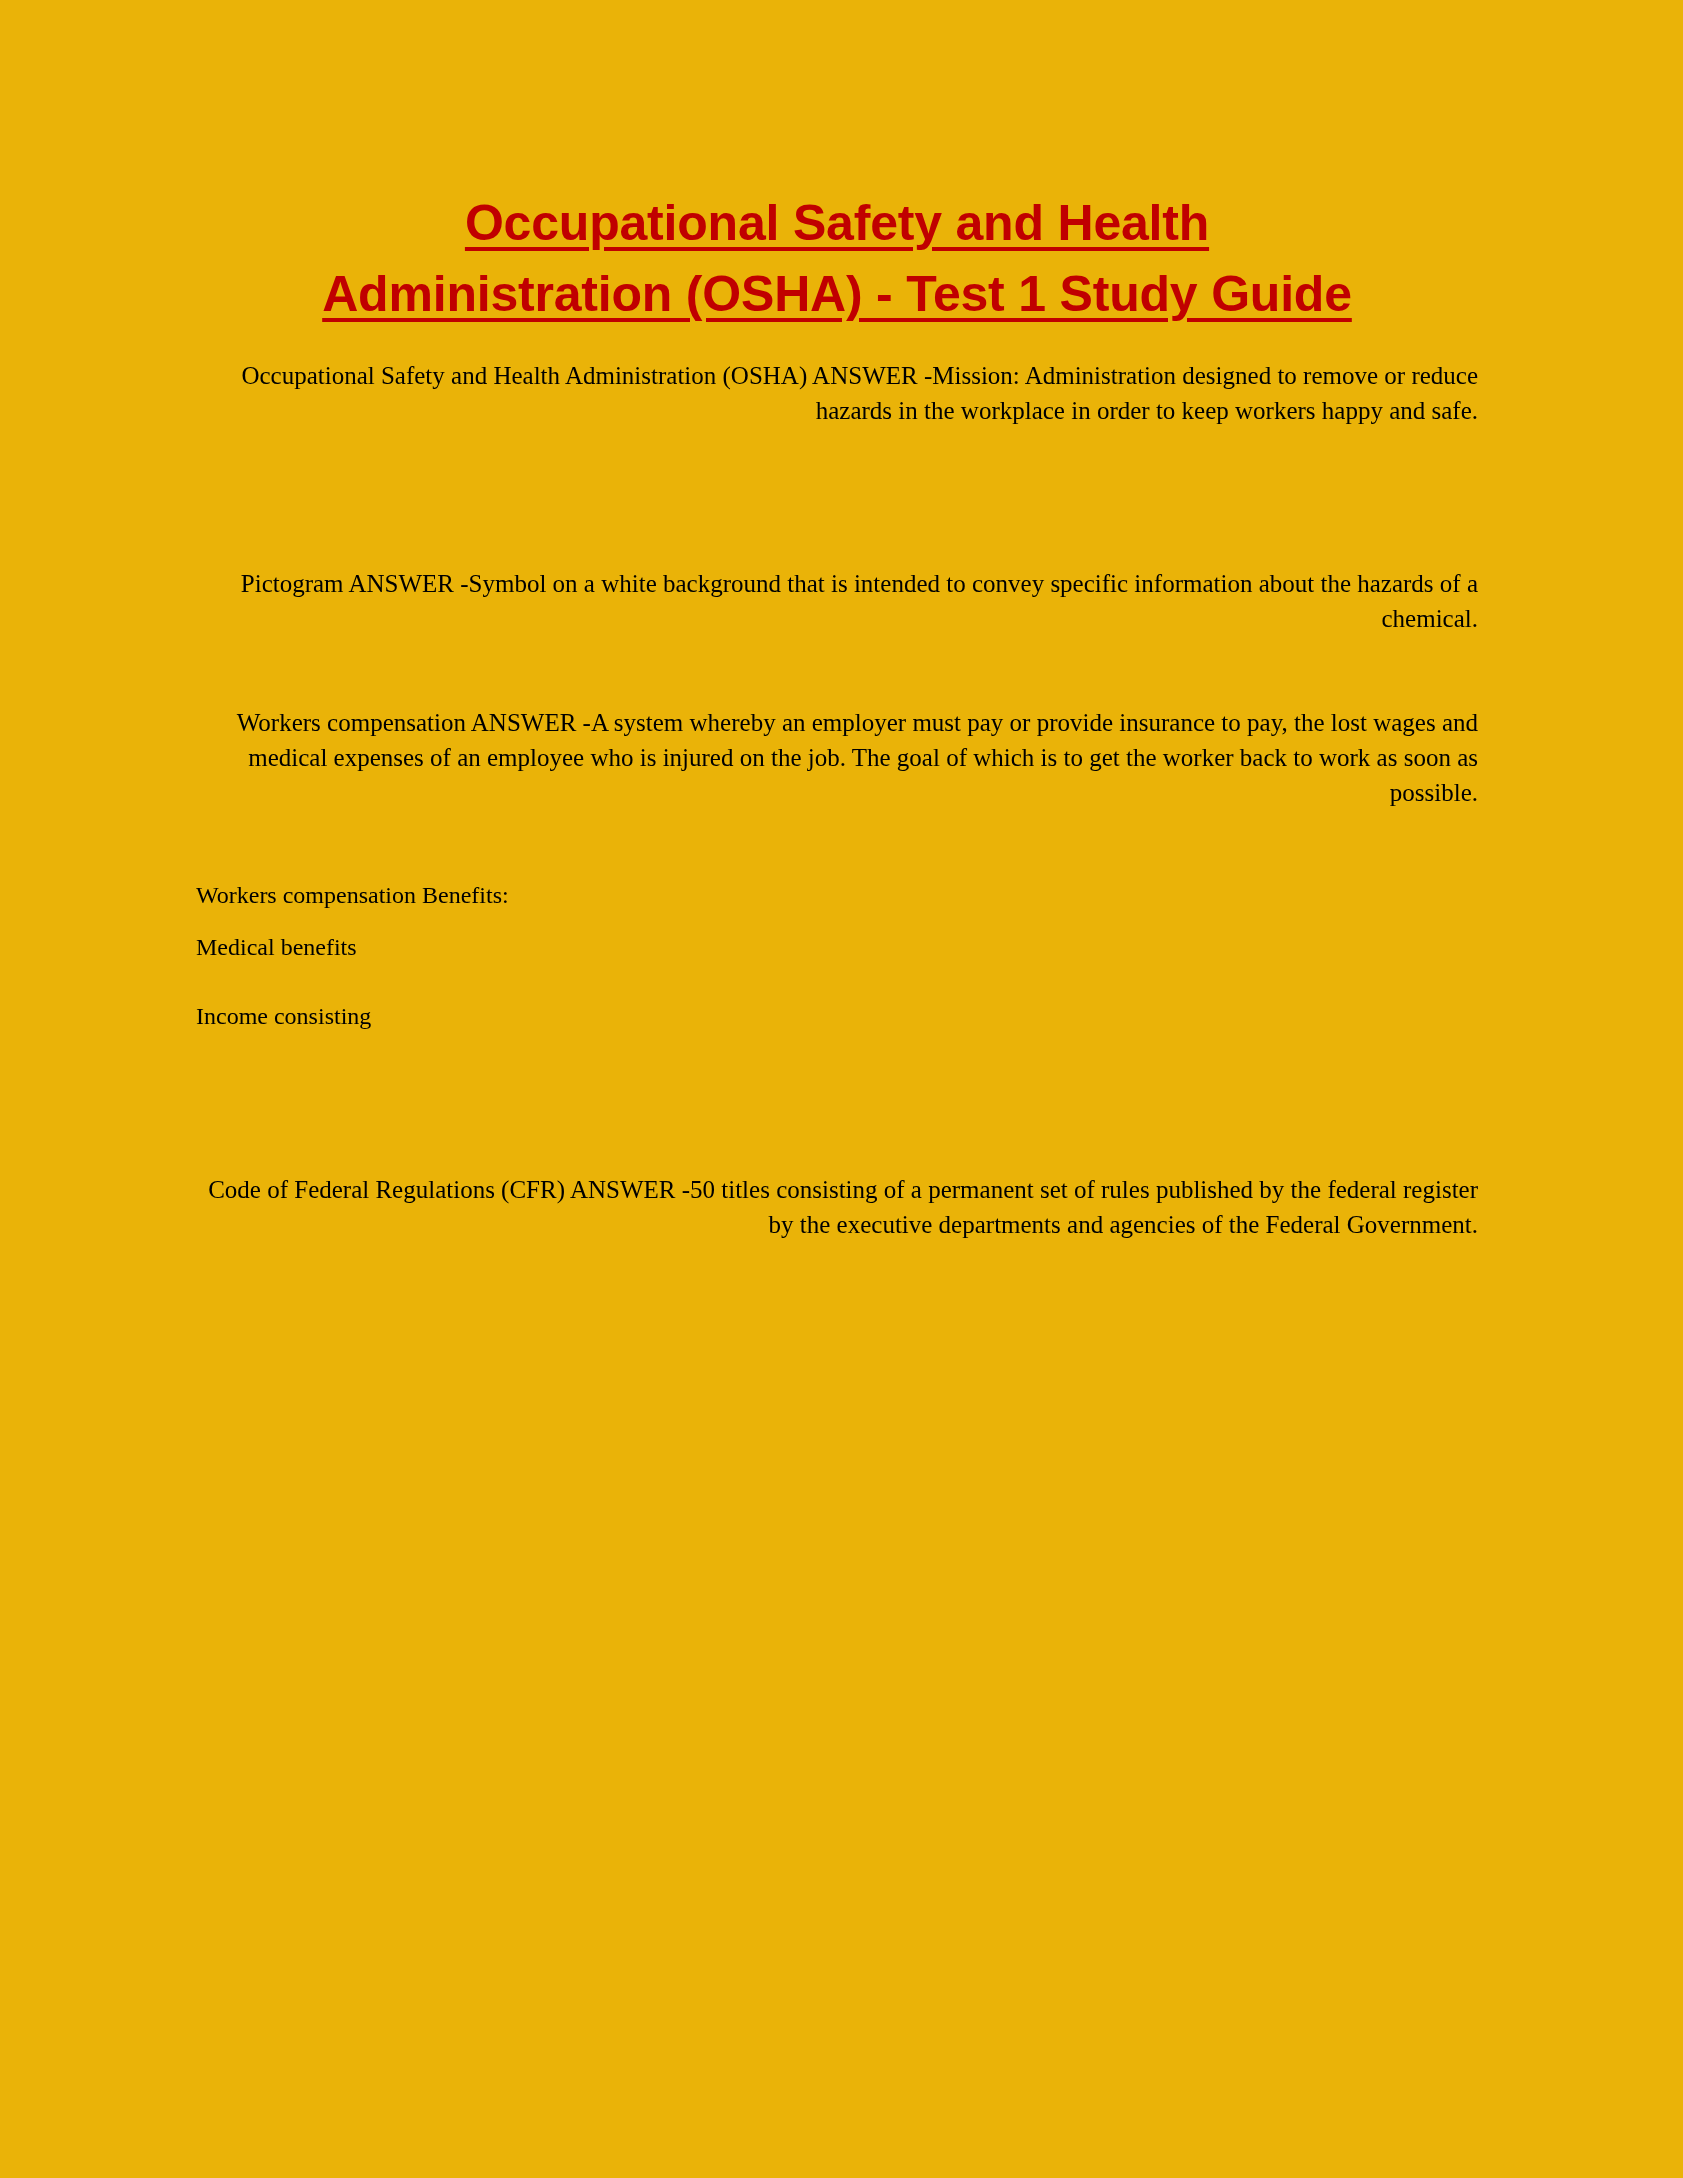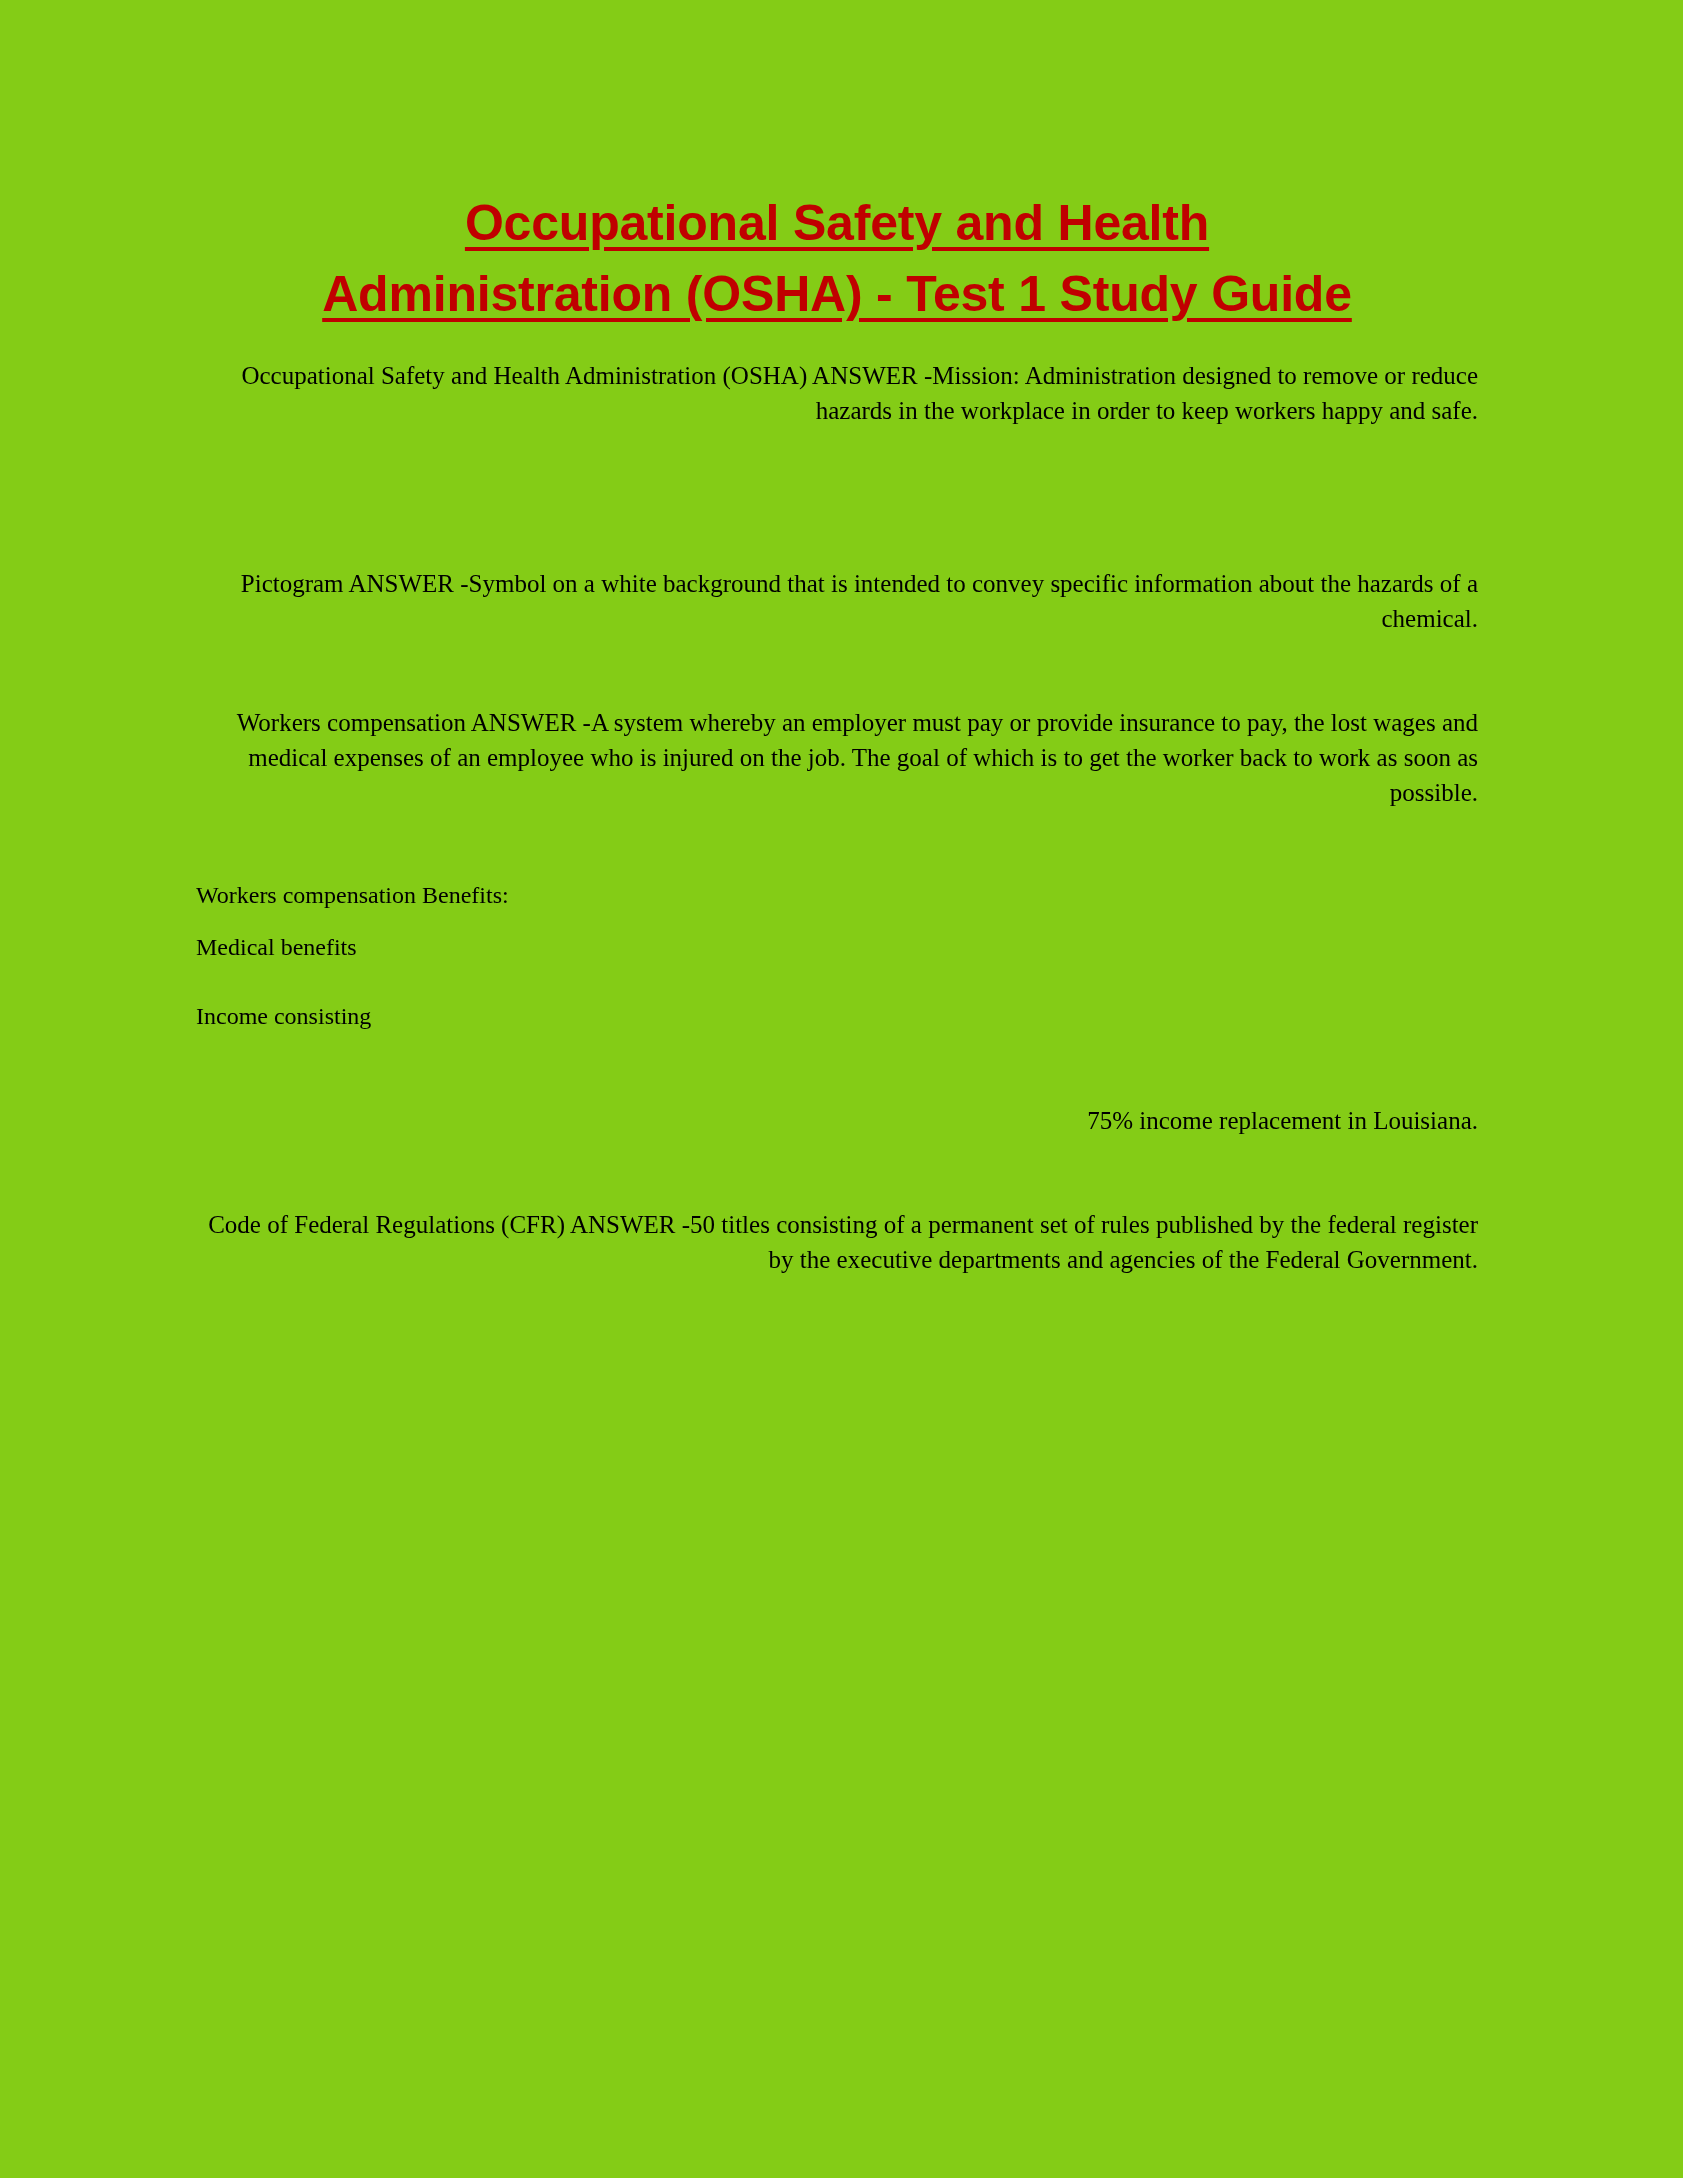--- a/index.html
+++ b/index.html
@@ -11,21 +11,21 @@
     width: 1683px;
     height: 2178px;
     font-family: "Liberation Serif", "DejaVu Serif", serif;
     color: #000000;
     overflow: hidden;
   }
   .page {
     position: relative;
     width: 1683px;
     height: 2178px;
-    background: #84cc16;
+    background: #eab308;
     box-sizing: border-box;
     padding: 17px;
   }
   .content {
     position: absolute;
     left: 196px;
     top: 188px;
     width: 1282px;
   }
   
@@ -99,21 +99,20 @@
 
     <p class="list-line">Workers compensation Benefits:</p>
     <div class="list-spacer"></div>
     <p class="list-line">Medical benefits</p>
     <div class="list-spacer"></div>
     <div class="list-spacer"></div>
     <p class="list-line">Income consisting</p>
 
     <div class="gap-lg"></div>
 
-    <p class="para">75% income replacement in Louisiana.</p>
 
     <div class="gap-lg"></div>
 
     <p class="para">Code of Federal Regulations (CFR)     ANSWER -50 titles consisting of a permanent set of rules published by the federal register by the executive departments and agencies of the Federal Government.</p>
 
   </div>
 </div>
 
 
 </body></html>

